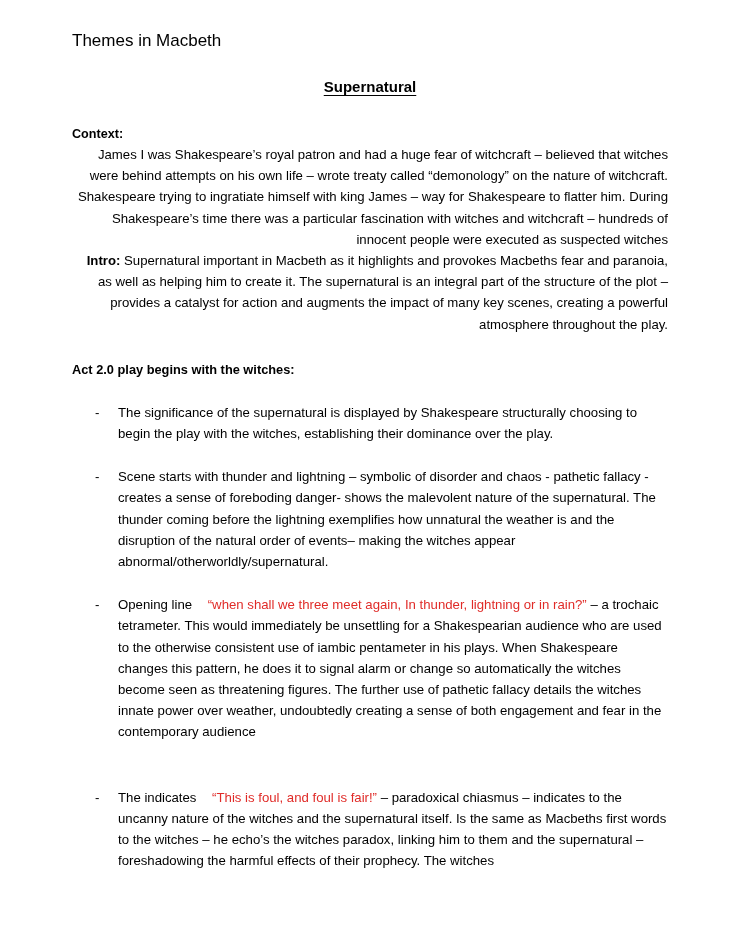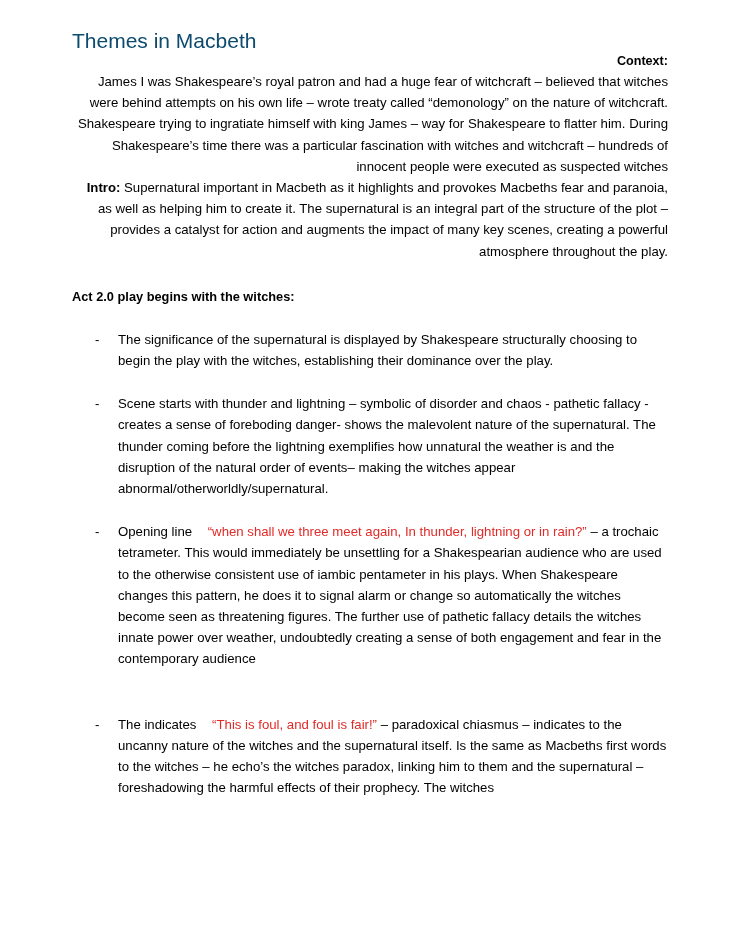--- a/index.html
+++ b/index.html
@@ -23,42 +23,42 @@
     padding: 0;
     overflow: hidden;
   }
   .content {
     position: absolute;
     left: 72px;
     top: 0;
     width: 596px;
   }
   .doc-title {
-    font-size: 21px;
+    font-size: 17px;
     line-height: 20px;
     margin-top: 31px;
-    color: #0c4a6e;
+    color: #000000;
     font-weight: 400;
   }
   .section-heading {
     text-align: center;
     margin-top: 26px;
     font-size: 15px;
     line-height: 20px;
     font-weight: 700;
   }
   .section-heading .u {
     text-decoration: underline;
     text-underline-offset: 3px;
   }
   .label-line {
     font-size: 12.6px;
     line-height: 20px;
     font-weight: 700;
-    text-align: right;
+    margin-top: 27px;
   }
   p.body {
     font-size: 13.2px;
     line-height: 21.2px;
     margin: 0;
     text-align: right;
   }
   .para-context {
     margin-top: 21px;
   }
@@ -102,20 +102,23 @@
   }
 </style>
 </head>
 <body>
 
 <div class="page">
   <div class="content">
 
     <div class="doc-title">Themes in Macbeth</div>
 
+    <div class="section-heading">
+      <span class="u">Supernatural </span>
+    </div>
 
     <div class="label-line">Context:</div>
 
     <p class="body para-context">James I was Shakespeare’s royal patron and had a huge fear of witchcraft – believed that witches were behind attempts on his own life – wrote treaty called “demonology” on the nature of witchcraft. Shakespeare trying to ingratiate himself with king James – way for Shakespeare to flatter him. During Shakespeare’s time there was a particular fascination with witches and witchcraft – hundreds of innocent people were executed as suspected witches</p>
 
     <p class="body para-intro">
       <b class="inline">Intro:</b><span> Supernatural important in Macbeth as it highlights and provokes Macbeths fear and paranoia, as well as helping him to create it. The supernatural is an integral part of the structure of the plot – provides a catalyst for action and augments the impact of many key scenes, creating a powerful atmosphere throughout the play.</span>
     </p>
 
     <div class="act-heading">Act 2.0 play begins with the witches:</div>

